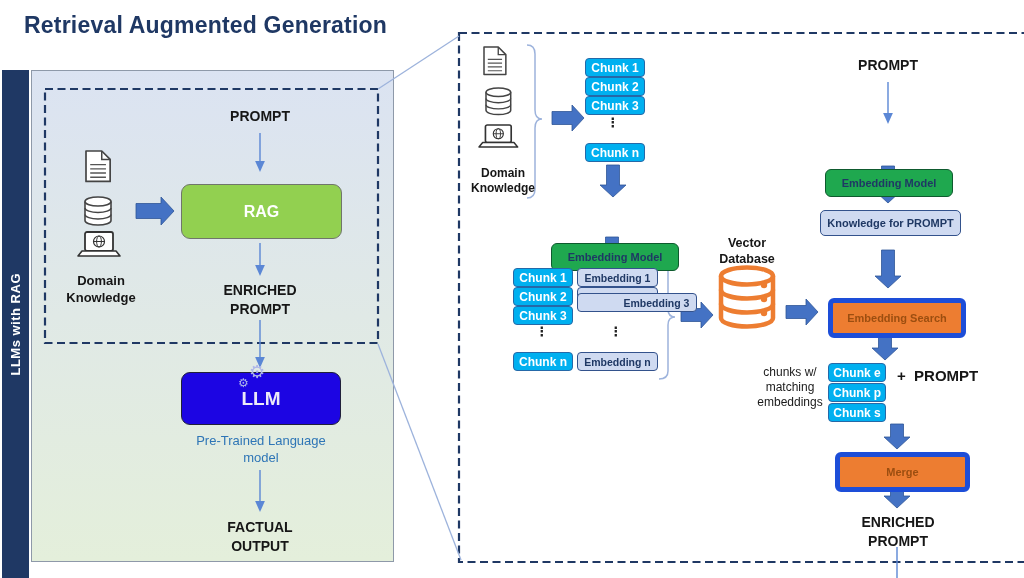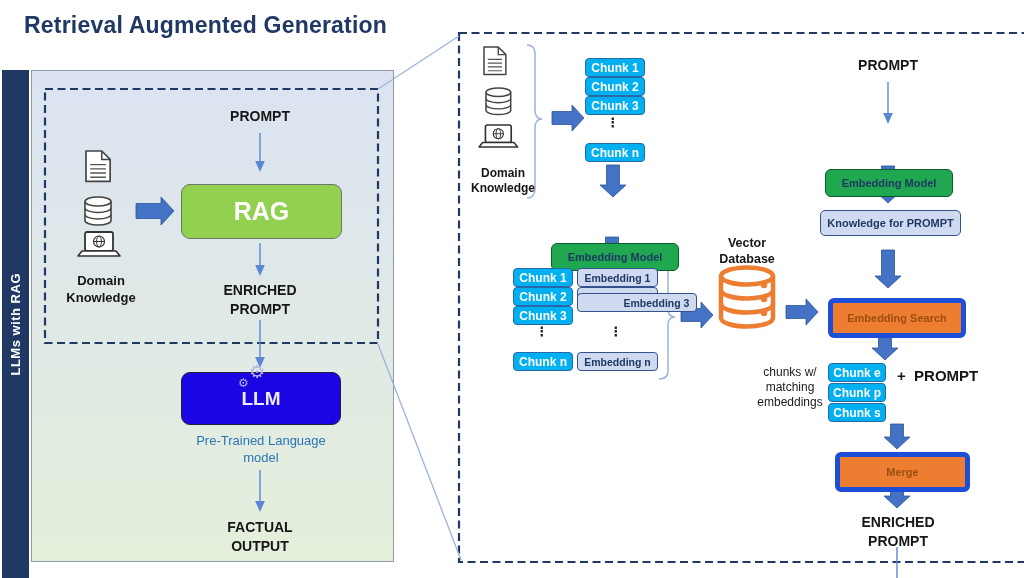--- a/index.html
+++ b/index.html
@@ -10,21 +10,21 @@
   .sidebar{left:2px;top:70px;width:27px;height:508px;background:var(--c-navy,#1F3864);
            display:flex;align-items:center;justify-content:center;}
   .sidebar span{writing-mode:vertical-rl;transform:rotate(180deg);color:#fff;font-weight:bold;
            font-size:13px;letter-spacing:.5px;white-space:nowrap;}
   .panel{left:31px;top:70px;width:361px;height:490px;border:1px solid #8E99A9;
          background:linear-gradient(180deg,#dbe3f2 0%,#e0e9e6 50%,#e4efdb 100%);}
   svg.overlay{position:absolute;left:0;top:0;pointer-events:none;}
   .lbl{font-weight:bold;color:#161616;text-align:center;}
   .box{display:flex;align-items:center;justify-content:center;text-align:center;font-weight:bold;}
   .rag-box{background:var(--c-rag_green,#92D050);border:1px solid #70756b;border-radius:9px;
-           color:#fff;font-size:25px;}
+           color:#fff;font-size:16px;}
   .llm-box{background:var(--c-llm_blue,#1C05E3);border:1px solid #20203a;border-radius:9px;
            color:#eceaf8;font-size:19px;}
   .green-box{background:var(--c-model_green,#1FA84F);border:1px solid #0E5A2E;border-radius:6px;
            color:var(--c-navy,#1F3864);font-size:11px;margin-top:38px;}
   .chunk{background:var(--c-chunk_cyan,#00B0F0);border:1.2px solid #2569A8;border-radius:4px;
            color:#fff;font-size:12px;font-weight:bold;display:flex;align-items:center;justify-content:center;}
   .lav-box{background:var(--c-lavender,#CFDAF1);border:1px solid #33528C;border-radius:4px;
            color:var(--c-navy,#1F3864);font-size:10.5px;}
   .orange-box{background:var(--c-orange,#ED7D31);border:5px solid #1d4ed8;border-radius:6px;
            color:#9C4E10;font-size:11px;}

